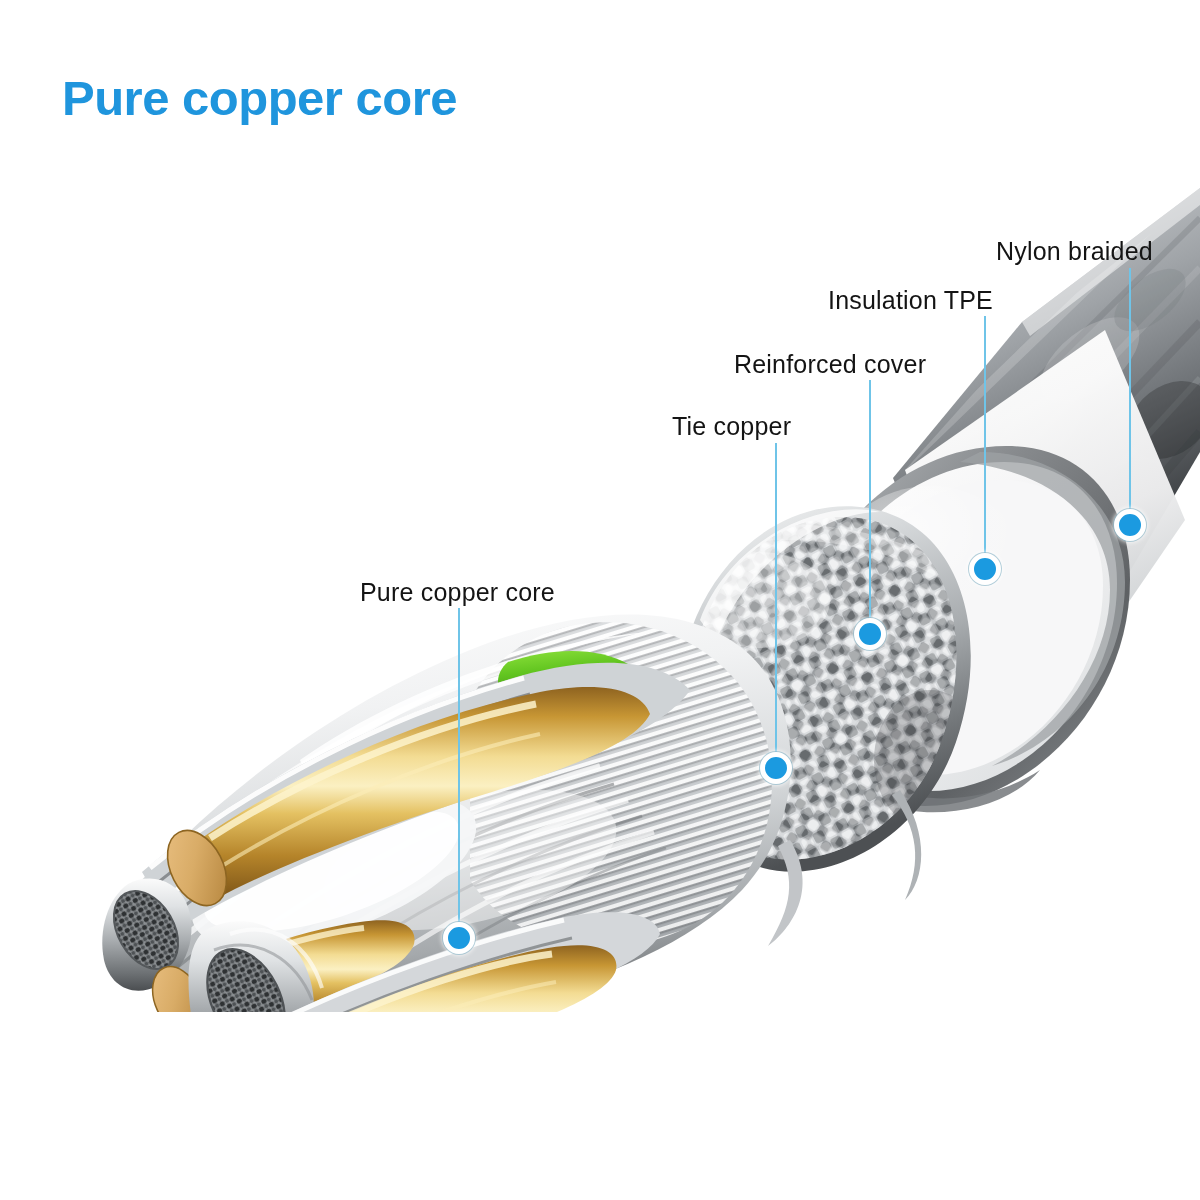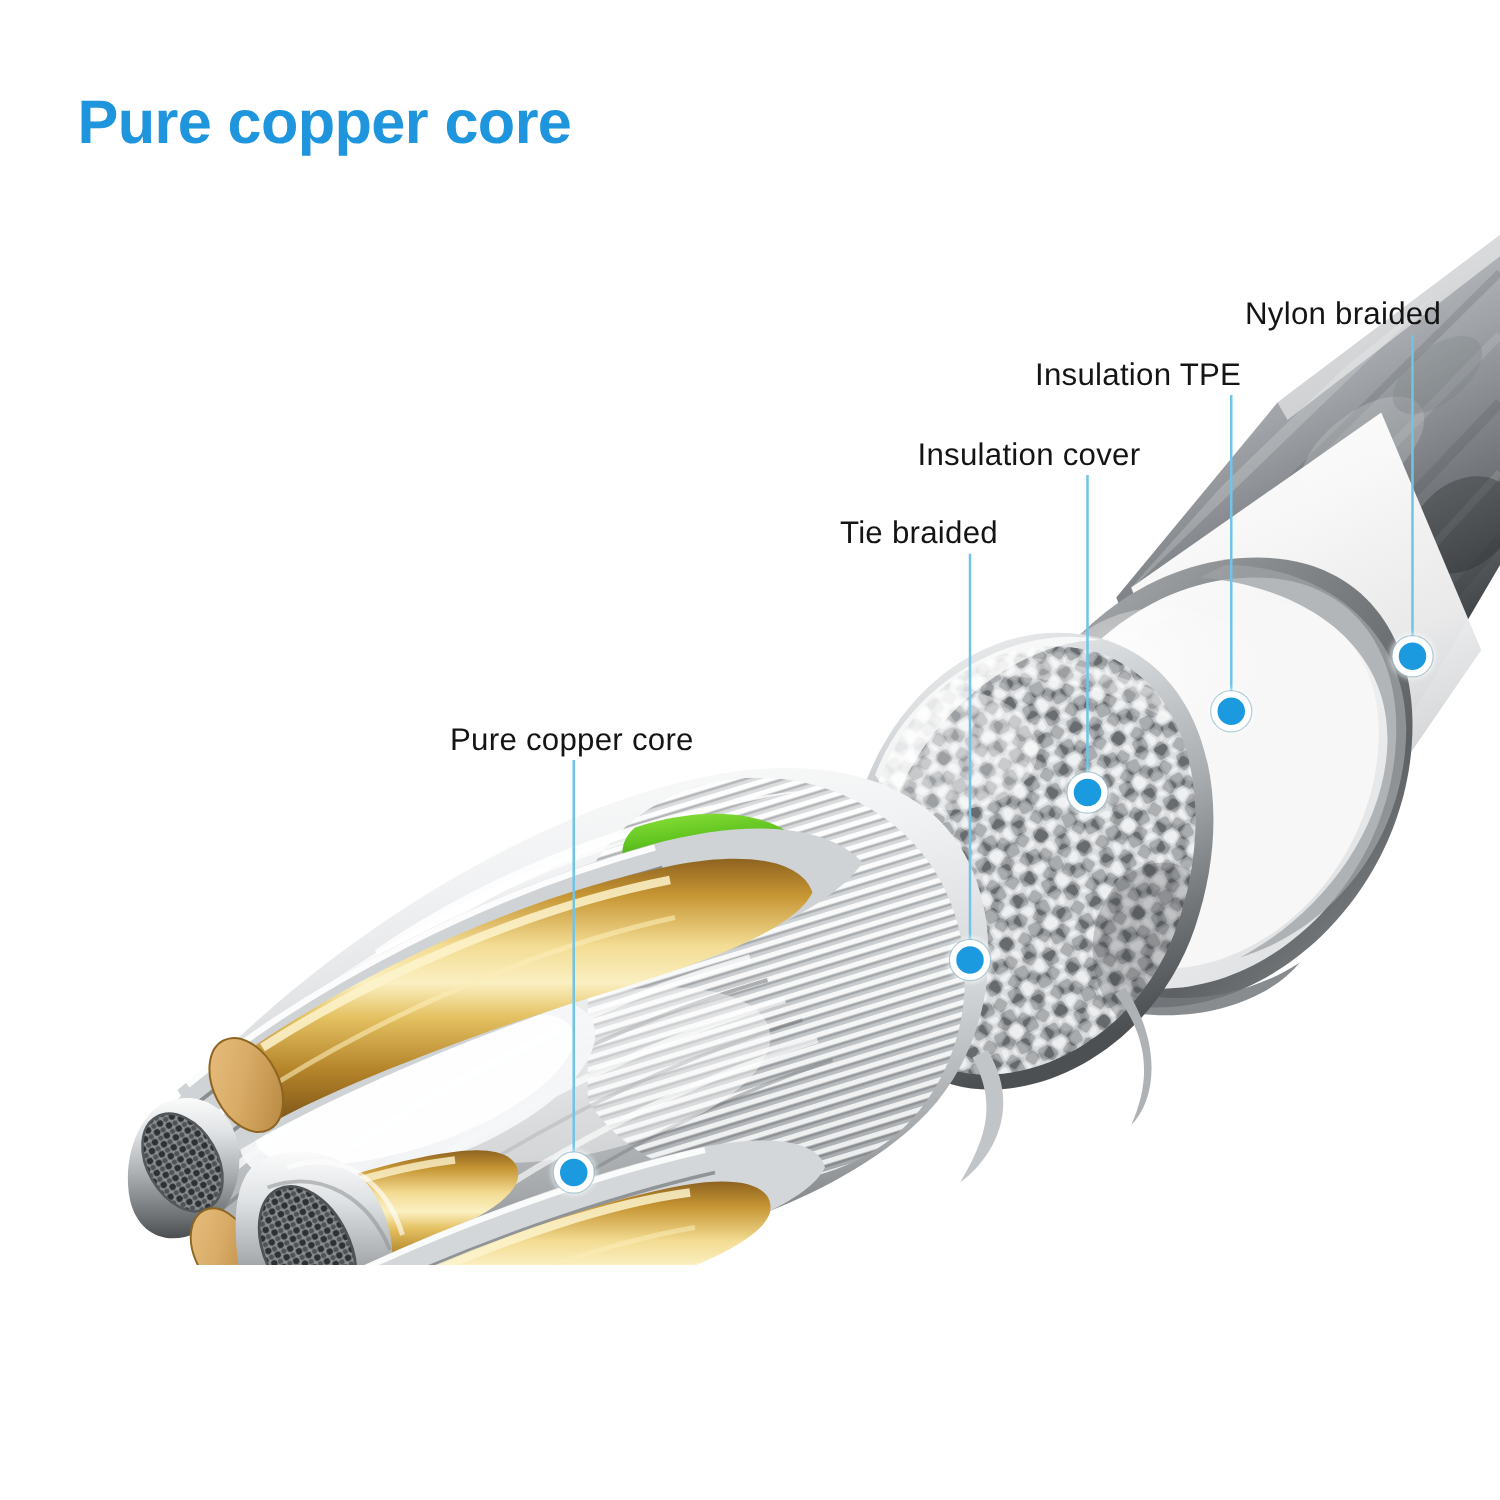--- a/index.html
+++ b/index.html
@@ -347,25 +347,25 @@
       <path d="M100,1120 L1200,1120 L1200,1200 L100,1200 Z" fill="#ffffff" opacity="0.0"></path>
     </g>
   </svg>
 
   <div id="title">Pure copper core</div>
 
   <div class="callout-label" style="left:360px;top:578px;">Pure copper core</div>
   <div class="leader" style="left:458px;top:608px;height:318px;"></div>
   <div class="dot" style="left:443px;top:922px;"></div>
 
-  <div class="callout-label" style="left:672px;top:412px;">Tie braided</div>
+  <div class="callout-label" style="left:672px;top:412px;">Tie copper</div>
   <div class="leader" style="left:775px;top:443px;height:312px;"></div>
   <div class="dot" style="left:760px;top:752px;"></div>
 
-  <div class="callout-label" style="left:734px;top:350px;">Insulation cover</div>
+  <div class="callout-label" style="left:734px;top:350px;">Reinforced cover</div>
   <div class="leader" style="left:869px;top:380px;height:240px;"></div>
   <div class="dot" style="left:854px;top:618px;"></div>
 
   <div class="callout-label" style="left:828px;top:286px;">Insulation TPE</div>
   <div class="leader" style="left:984px;top:316px;height:240px;"></div>
   <div class="dot" style="left:969px;top:553px;"></div>
 
   <div class="callout-label" style="left:996px;top:237px;">Nylon braided</div>
   <div class="leader" style="left:1129px;top:268px;height:244px;"></div>
   <div class="dot" style="left:1114px;top:509px;"></div>

